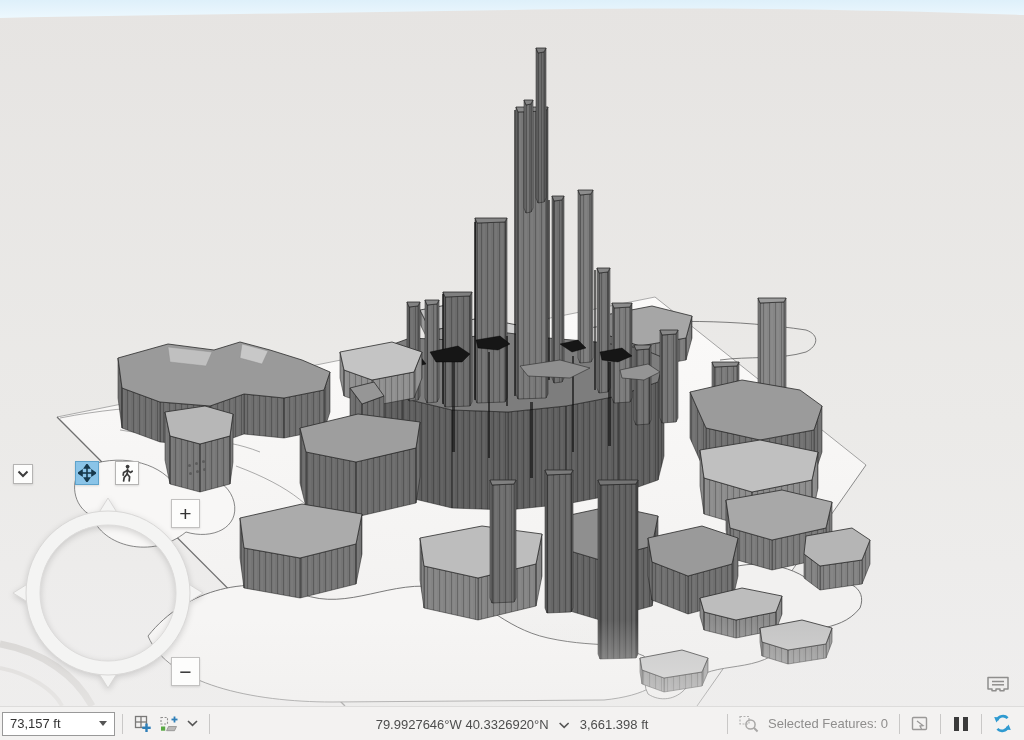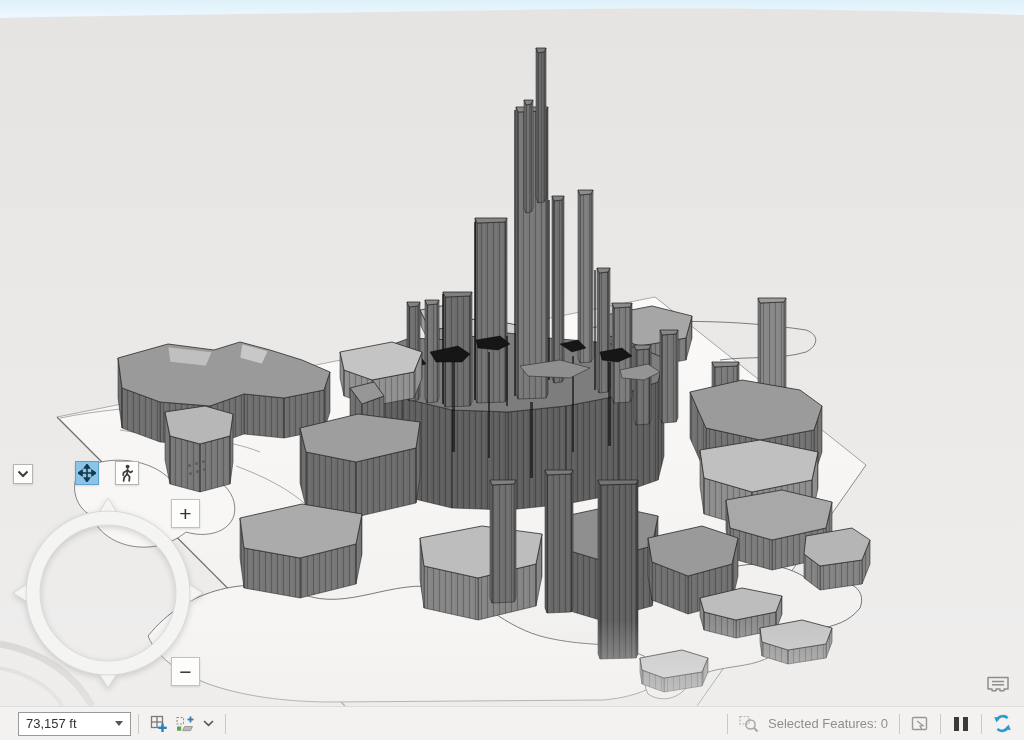--- a/index.html
+++ b/index.html
@@ -28,21 +28,21 @@
     filter:drop-shadow(0 2px 3px rgba(0,0,0,.15));cursor:pointer;}
   #dock-icon{position:absolute;right:12px;top:672px;width:28px;height:24px;}
 
   
   #status-bar{
     position:absolute;left:0;bottom:0;width:1024px;height:34px;box-sizing:border-box;
     background:#f3f2f1;border-top:1px solid #dddcdb;display:flex;align-items:center;
     font-size:13px;color:#4a4a4a;
   }
   #scale-box{
-    margin-left:18px;width:113px;height:24px;box-sizing:border-box;background:#fff;
+    margin-left:2px;width:113px;height:24px;box-sizing:border-box;background:#fff;
     border:1px solid #999;display:flex;align-items:center;cursor:pointer;flex:0 0 auto;
   }
   #scale-box .val{flex:1;padding-left:7px;color:#333;}
   .caret{width:0;height:0;border-left:4px solid transparent;border-right:4px solid transparent;
     border-top:5px solid #555;margin-right:7px;}
   .sep{width:1px;height:20px;background:#c9c8c7;margin:0 7px;flex:0 0 auto;}
   .bar-ic{flex:0 0 auto;margin:0 4px;display:block;cursor:pointer;}
   #center-group{
     position:absolute;left:50%;transform:translateX(-50%);top:0;height:34px;
     display:flex;align-items:center;white-space:nowrap;
@@ -535,20 +535,27 @@
     <rect x="1" y="10.5" width="4.2" height="4.2" fill="#58a843"></rect>
     <polygon points="8.5,10.5 16.5,10.5 14.5,14.7 6.6,14.7" fill="#bab9b8" stroke="#8f8e8d" stroke-width="0.8"></polygon>
   </svg>
 
   <svg class="bar-ic" width="11" height="7" viewBox="0 0 11 7">
     <path d="M1,1 L5.5,5.4 L10,1" fill="none" stroke="#555" stroke-width="1.6"></path>
   </svg>
 
   <div class="sep"></div>
 
+  <div id="center-group">
+    <span class="coords">79.9927646°W 40.3326920°N</span>
+    <svg class="chev" width="11" height="7" viewBox="0 0 11 7">
+      <path d="M1,1 L5.5,5.4 L10,1" fill="none" stroke="#555" stroke-width="1.6"></path>
+    </svg>
+    <span class="elev">3,661.398 ft</span>
+  </div>
 
   <div id="right-group">
     <div class="sep"></div>
 
     <svg class="bar-ic" width="21" height="18" viewBox="0 0 21 18">
       <rect x="1" y="1.5" width="9" height="7.5" fill="none" stroke="#b3b2b1" stroke-width="1.2" stroke-dasharray="2 1.5"></rect>
       <circle cx="11.5" cy="9.5" r="4.6" fill="none" stroke="#a8a7a6" stroke-width="1.5"></circle>
       <line x1="14.8" y1="12.8" x2="18.6" y2="16.4" stroke="#a8a7a6" stroke-width="2"></line>
     </svg>
 

